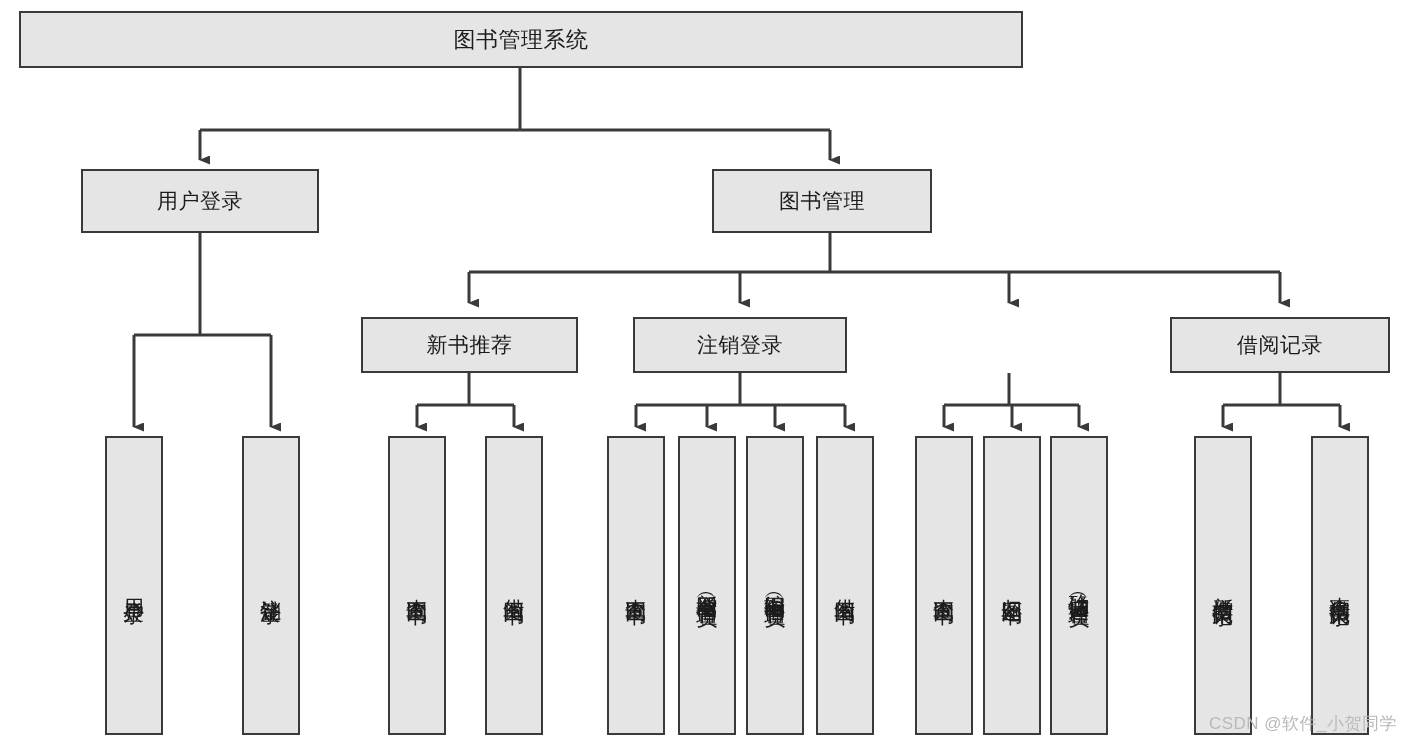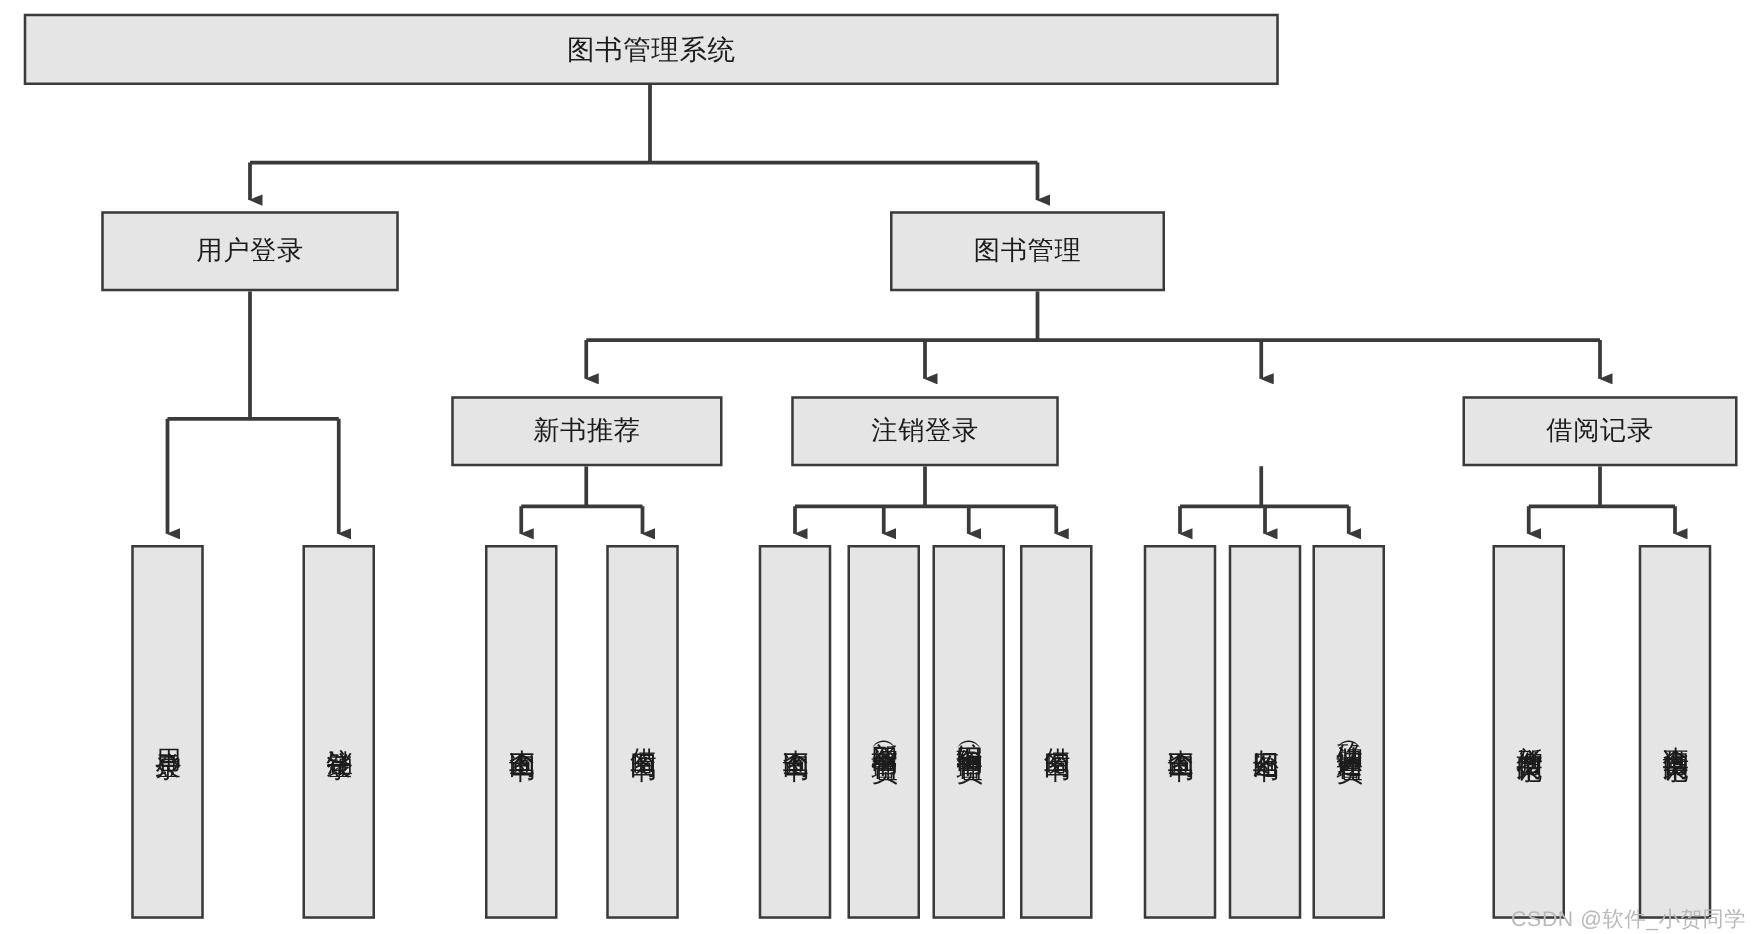--- a/index.html
+++ b/index.html
@@ -61,21 +61,21 @@
     text-orientation: upright;
     font-size: 21px;
     line-height: 1.12;
     letter-spacing: 2px;
     white-space: nowrap;
     max-height: 270px;
   }
   .watermark {
     position: absolute;
     right: 8px;
-    bottom: 0;
+    bottom: 12px;
     font-size: 17px;
     color: #b9b9b9;
     letter-spacing: 0.5px;
     white-space: nowrap;
     z-index: 5;
     font-family: "Liberation Sans", "DejaVu Sans", sans-serif;
   }
 </style>
 </head>
 <body>

